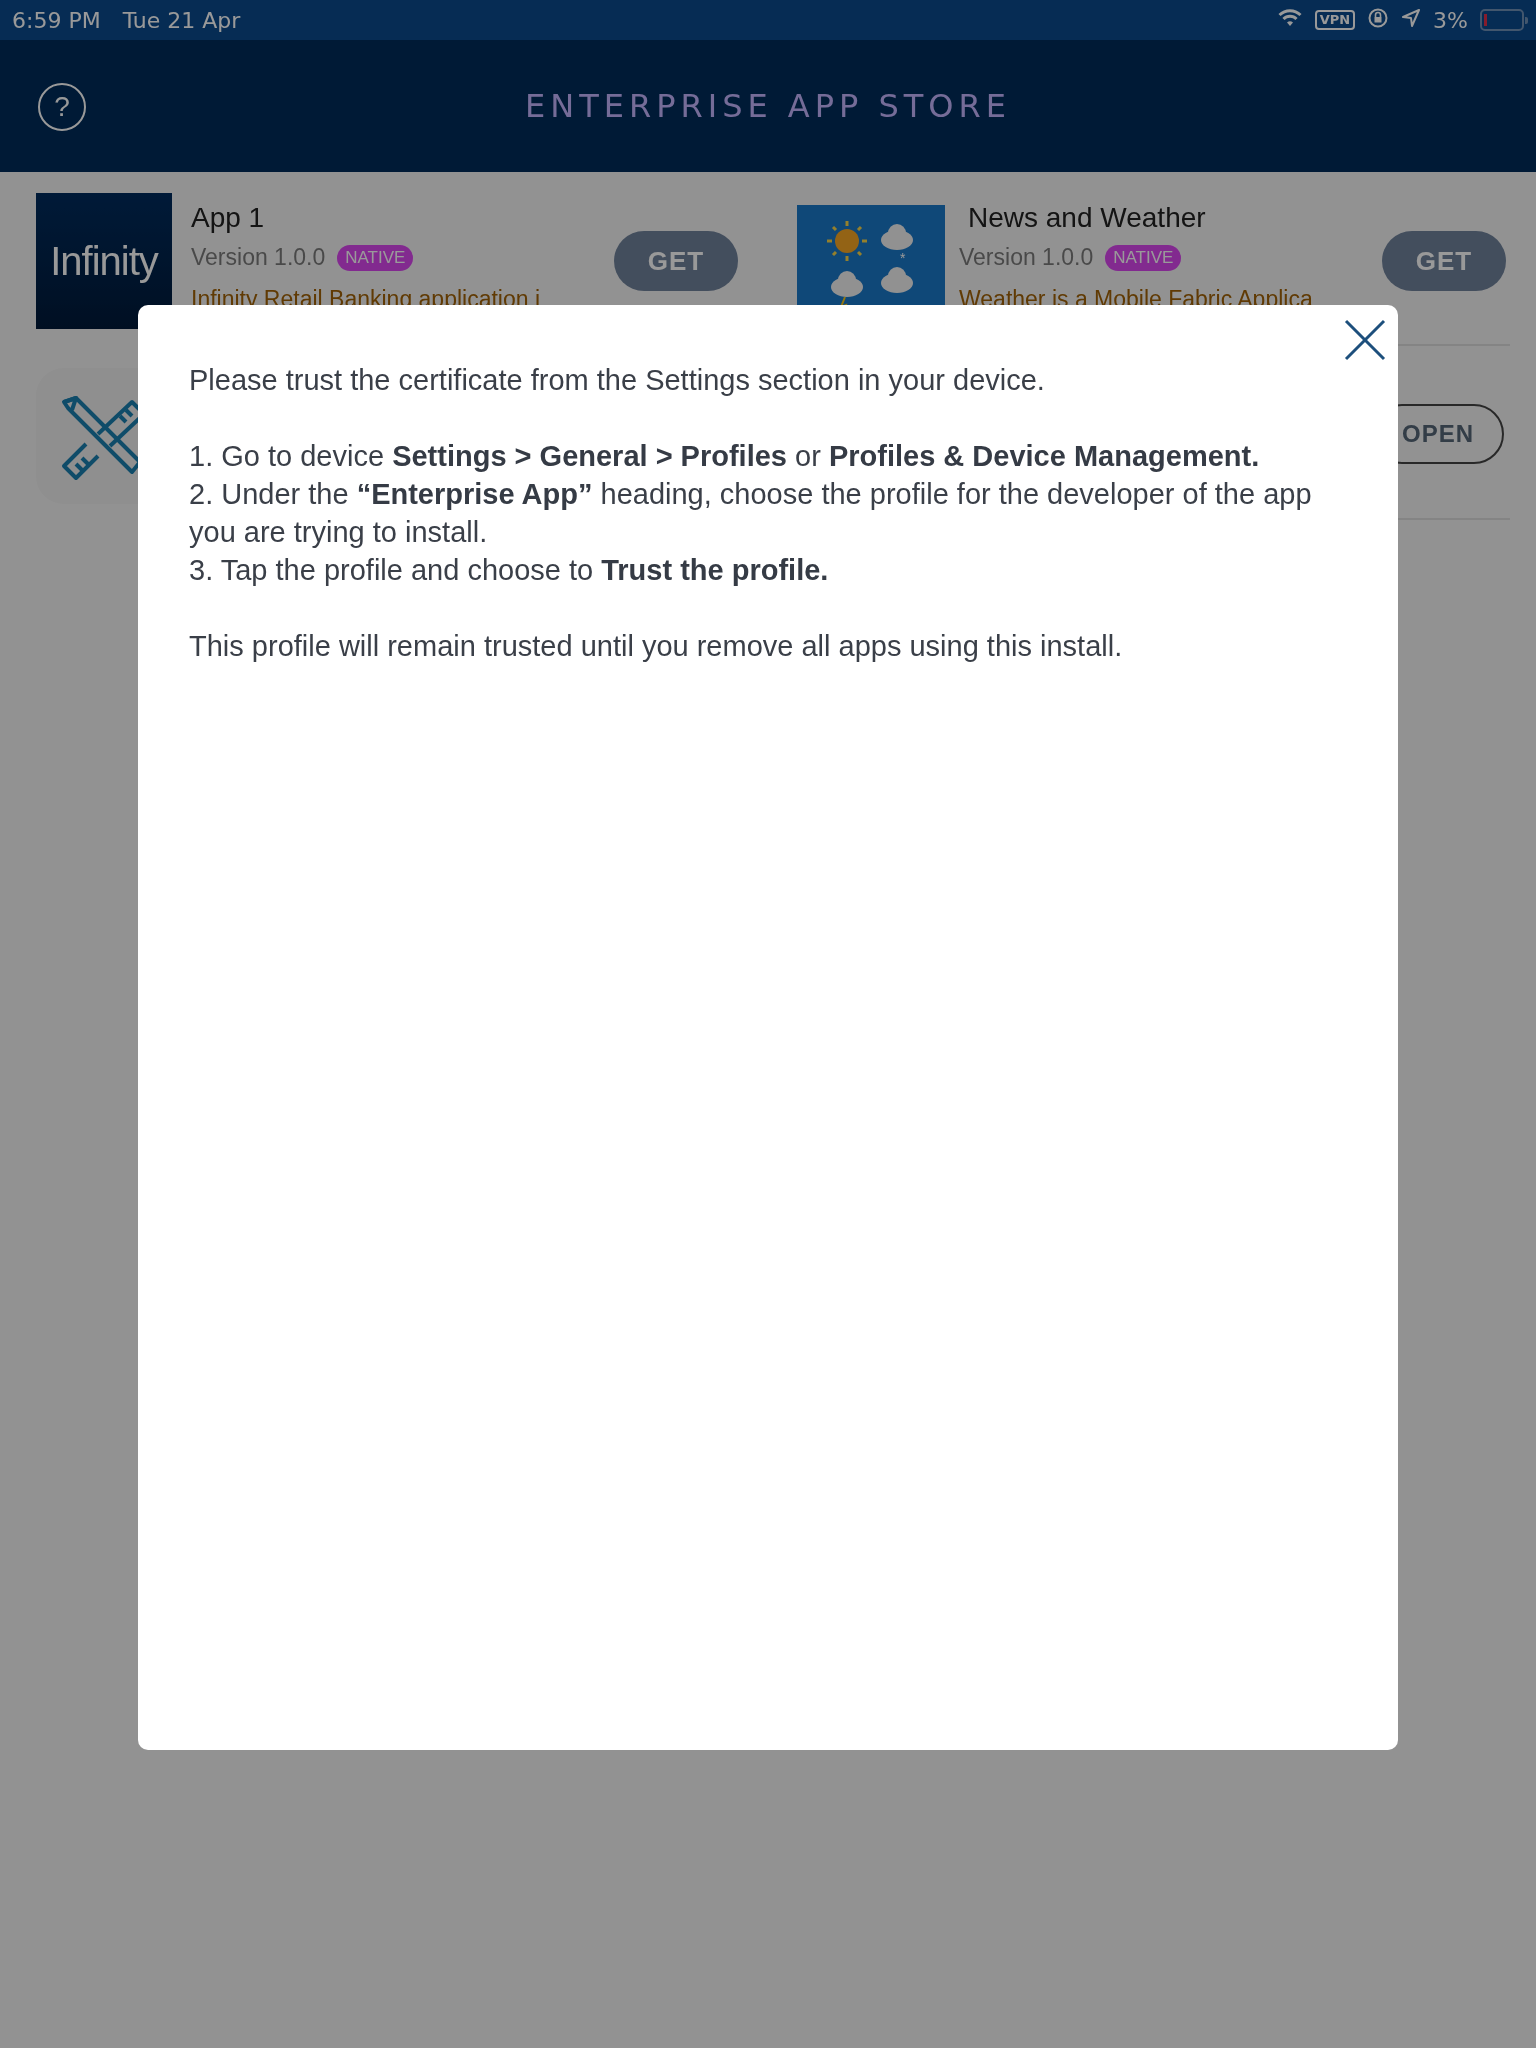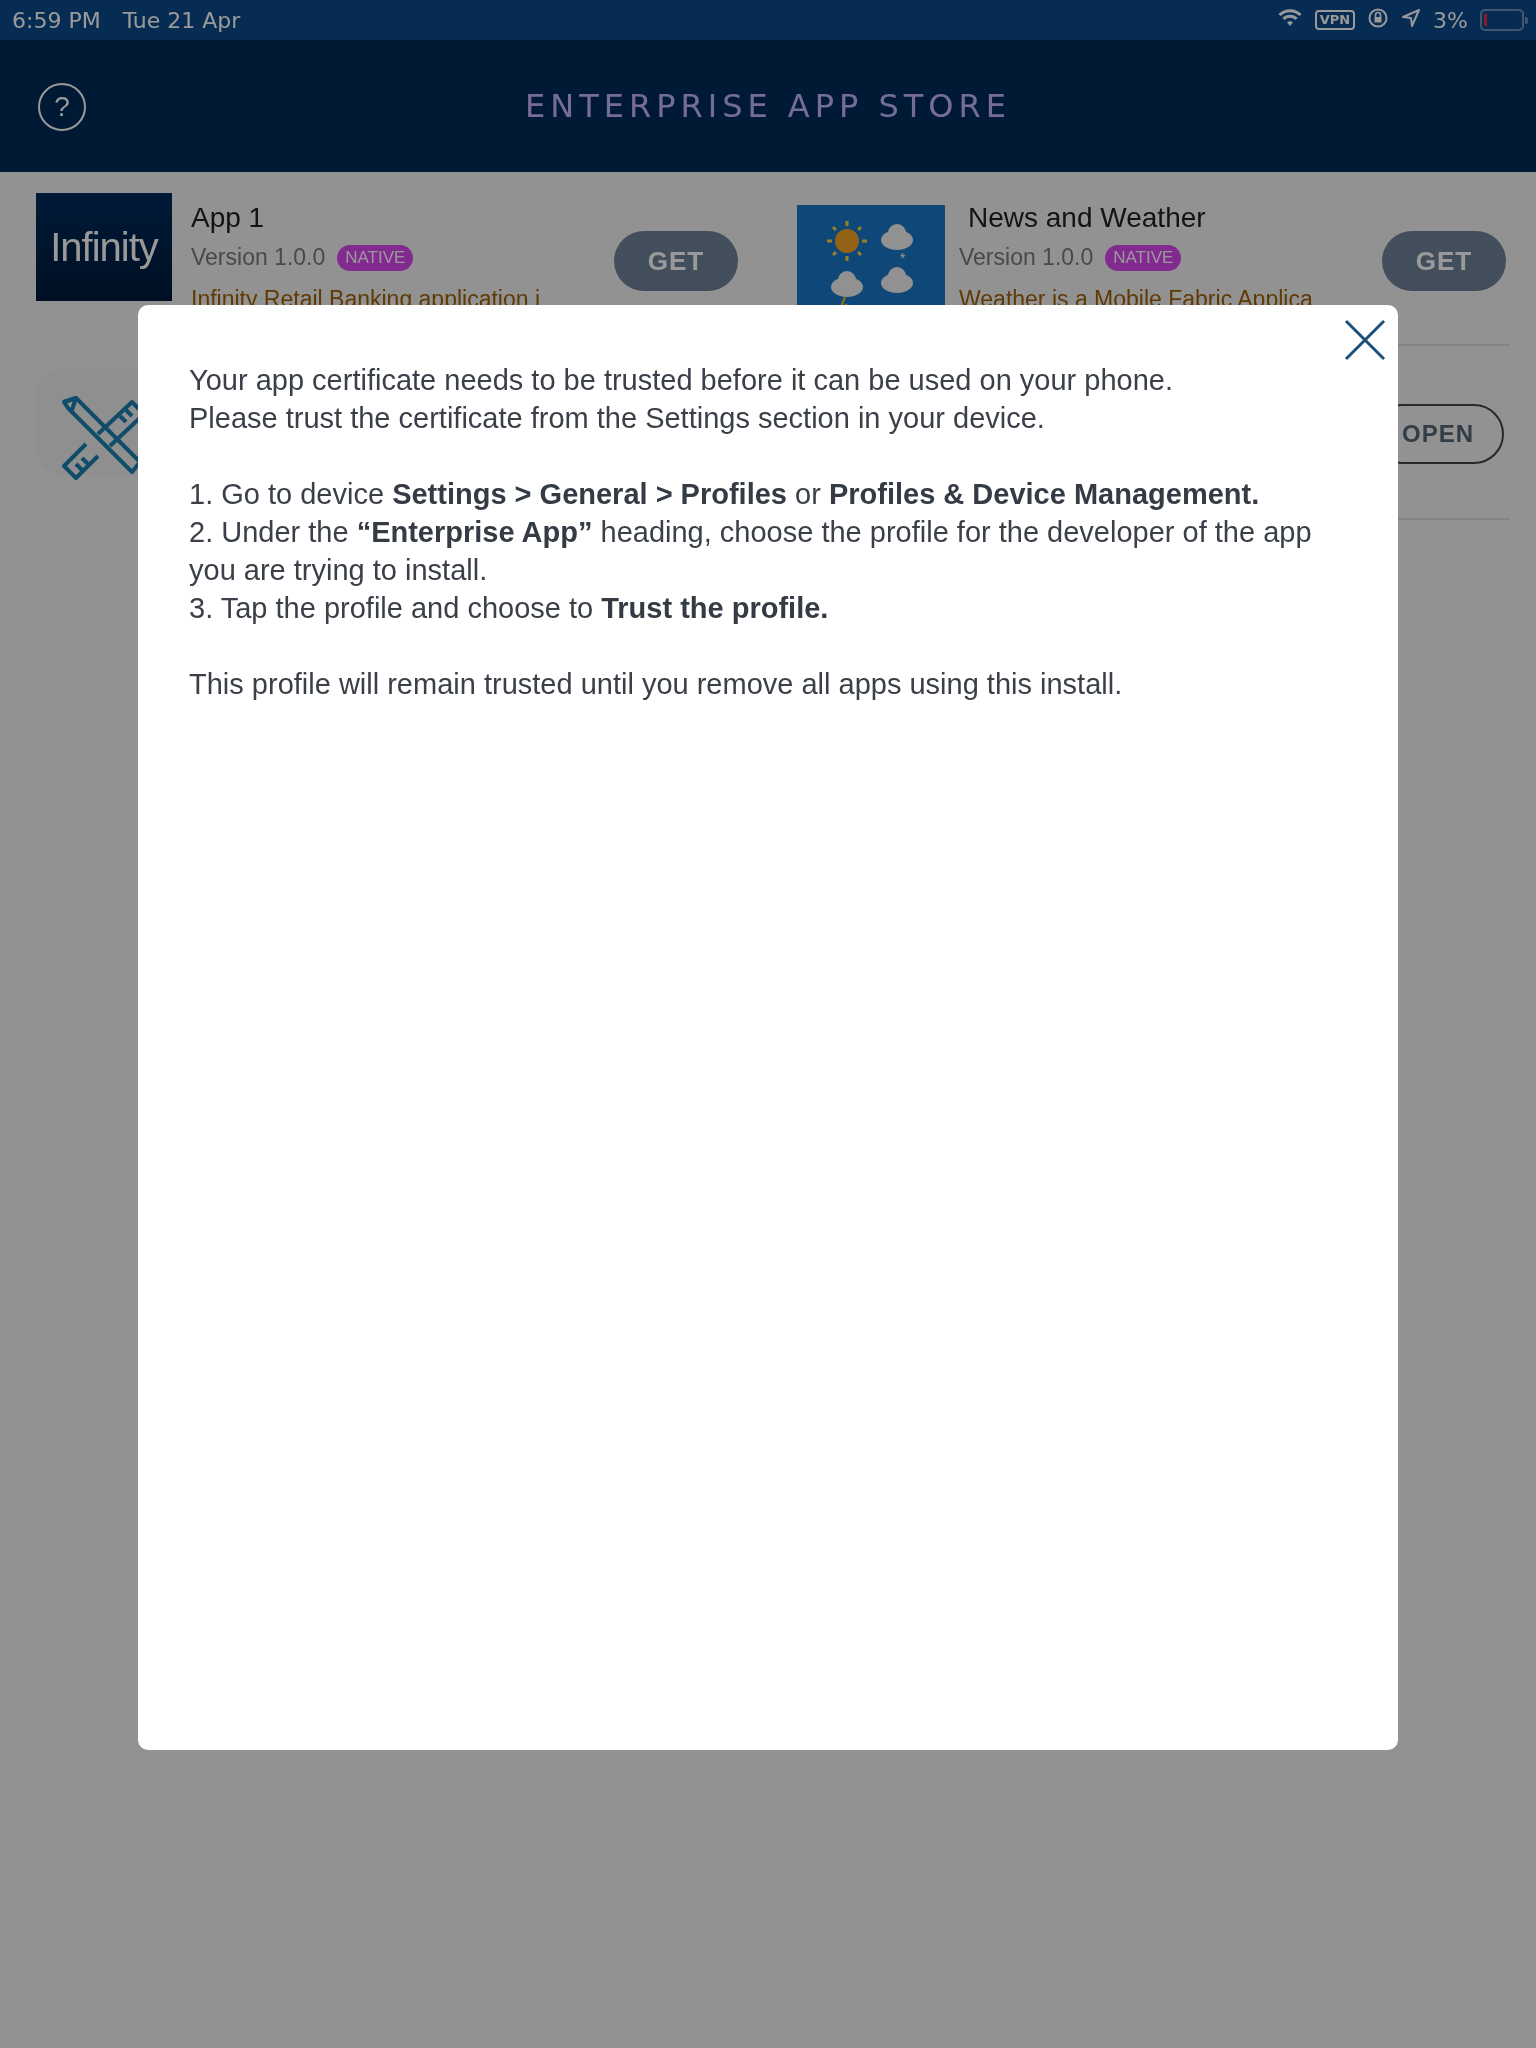--- a/index.html
+++ b/index.html
@@ -48,21 +48,21 @@
     display: flex; align-items: center; justify-content: center;
   }
   .app-title {
     color: #c4b5fd; font-size: 32px; letter-spacing: 5px; font-weight: normal;
     font-family: "DejaVu Sans", sans-serif;
   }
 
   
   .app-list { position: absolute; left: 0; top: 172px; width: 1536px; }
   .app-card { position: absolute; height: 140px; }
-  .app-icon { position: absolute; width: 136px; height: 108px; }
+  .app-icon { position: absolute; width: 136px; height: 136px; }
   .app-icon.infinity {
     background: linear-gradient(180deg, #002c5e, #001a3a);
     color: #ffffff; font-size: 40px; font-weight: 300;
     display: flex; align-items: center; justify-content: center; letter-spacing: -1px;
   }
   .app-icon.weather { background: #1a78c8; }
   .app-icon.design {
     background: #eeeeee; border-radius: 28px;
   }
   .app-name { position: absolute; font-size: 28px; color: #222; }
@@ -221,21 +221,20 @@
 <div class="overlay"></div>
 
 <div class="modal">
   <div class="close-button">
     <svg width="46" height="46" viewBox="0 0 46 46">
       <line x1="4" y1="4" x2="42" y2="42" stroke="#1d4f7c" stroke-width="3"></line>
       <line x1="42" y1="4" x2="4" y2="42" stroke="#1d4f7c" stroke-width="3"></line>
     </svg>
   </div>
   <div class="modal-body">
-    <p>Your app certificate needs to be trusted before it can be used on your phone.</p>
     <p>Please trust the certificate from the Settings section in your device.</p>
     <div class="gap"></div>
     <p>
       <span>1. Go to device </span><b>Settings &gt; General &gt; Profiles</b><span> or </span><b>Profiles &amp; Device Management.</b>
     </p>
     <p>
       <span>2. Under the </span><b>“Enterprise App”</b><span> heading, choose the profile for the developer of the app you are trying to install.</span>
     </p>
     <p>
       <span>3. Tap the profile and choose to </span><b>Trust the profile.</b>

